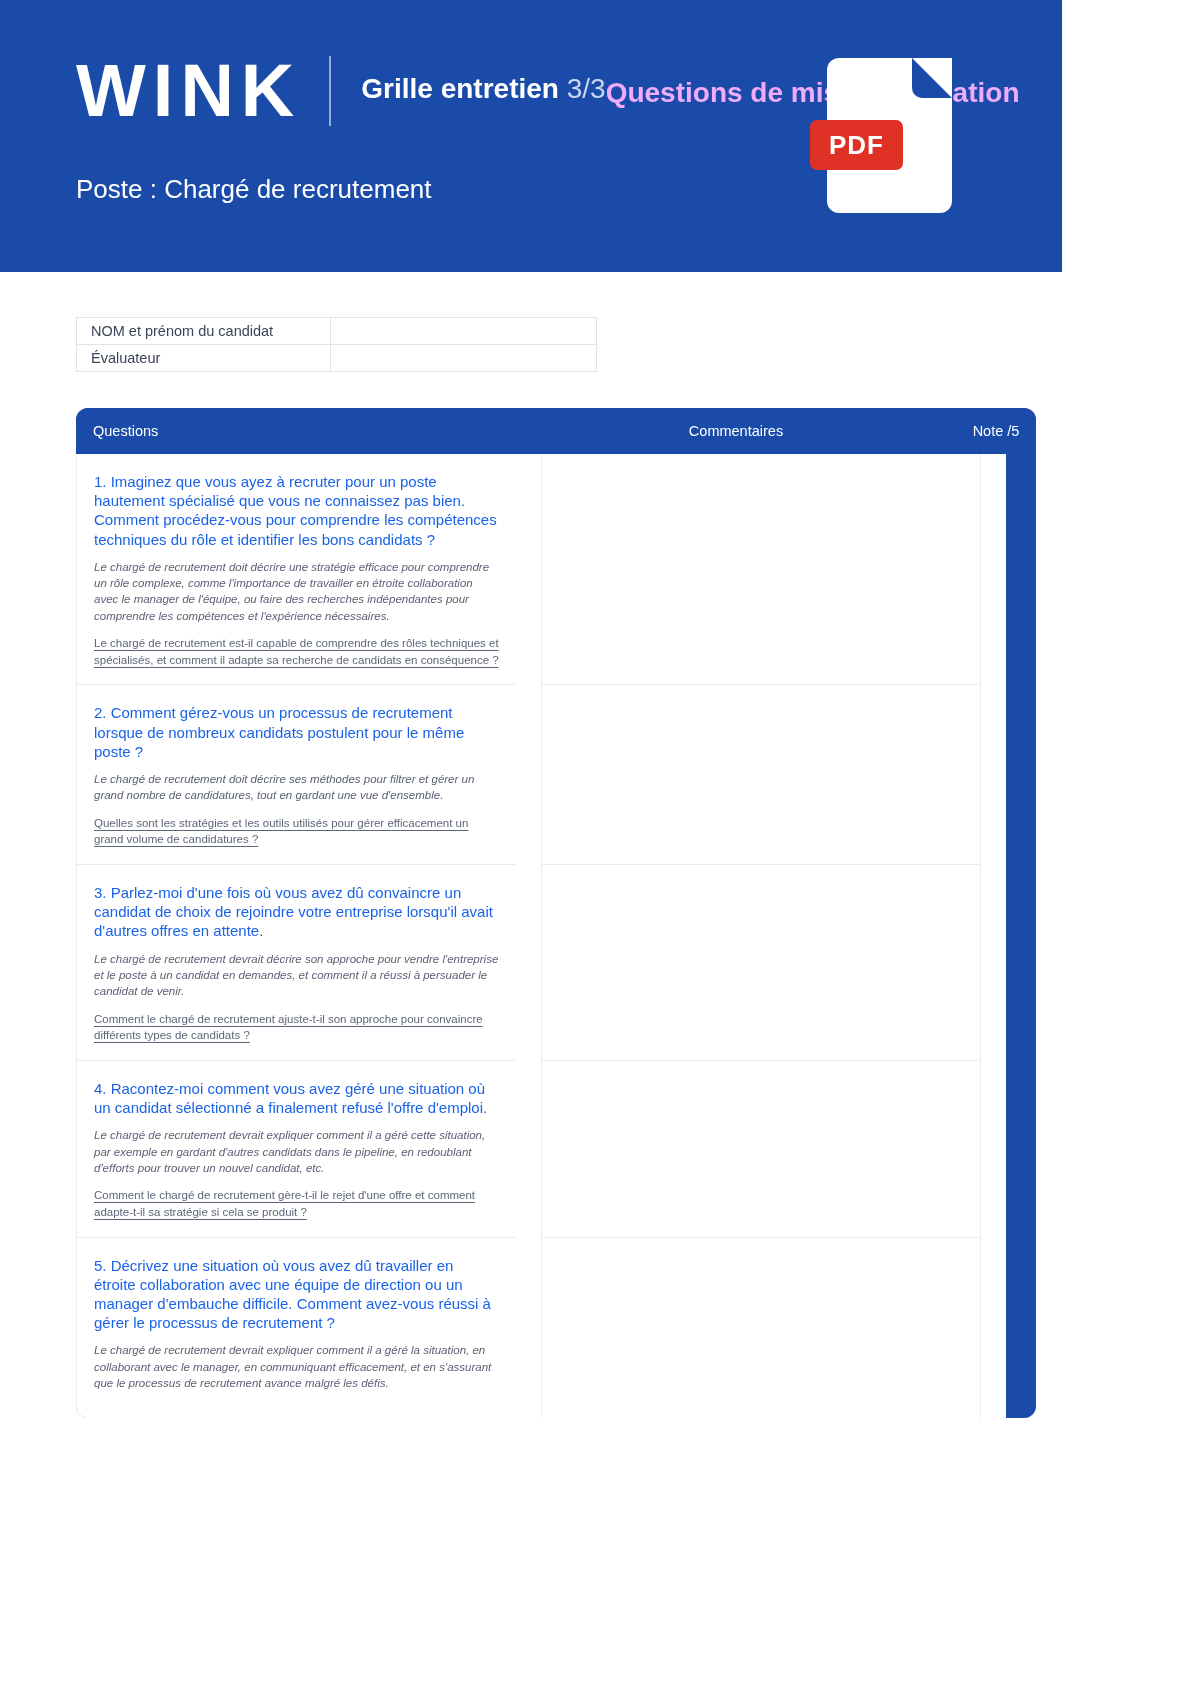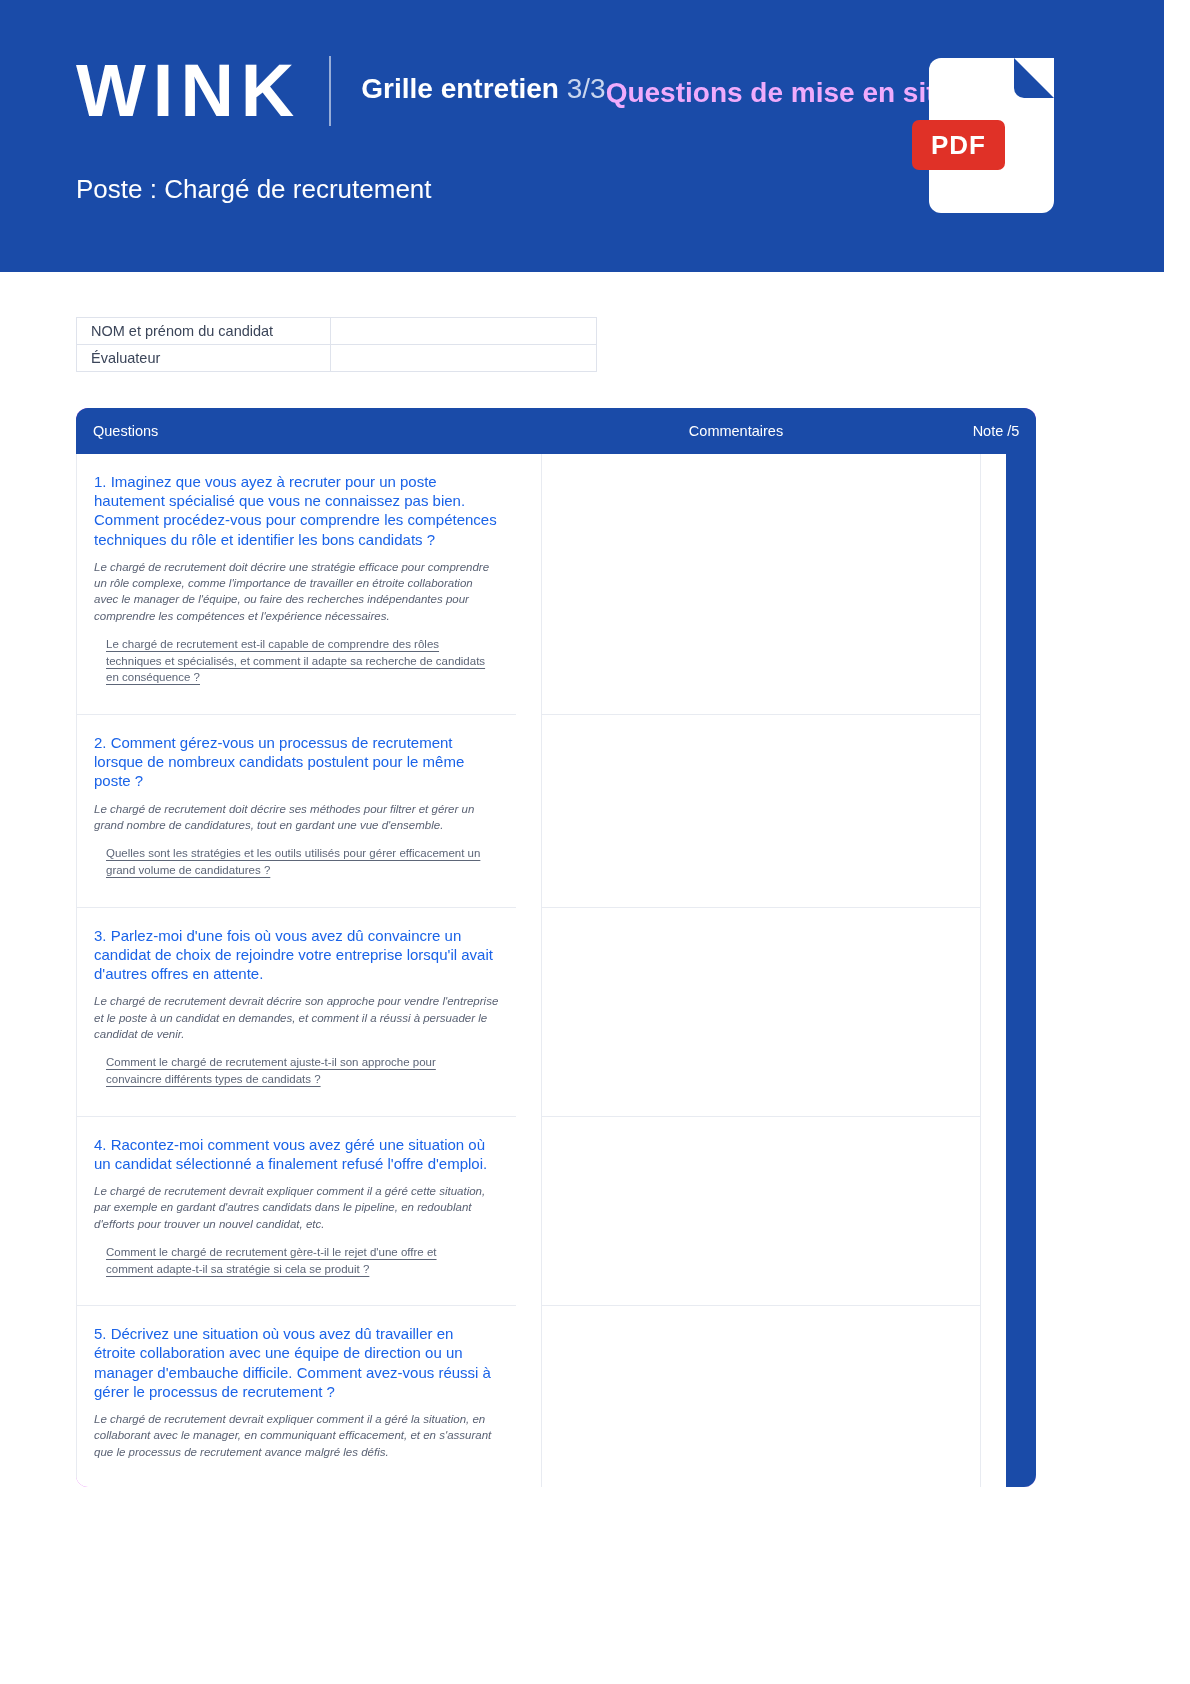--- a/index.html
+++ b/index.html
@@ -11,21 +11,21 @@
     width: 1190px;
     height: 1684px;
     background: #ffffff;
     font-family: "Liberation Sans", sans-serif;
     -webkit-font-smoothing: antialiased;
   }
 
   
   .header {
     position: relative;
-    width: 1164px;
+    width: 1062px;
     height: 272px;
     background: #1a4ba8;
     overflow: hidden;
   }
   .header-inner {
     position: absolute;
     left: 76px;
     top: 45px;
     right: 76px;
   }
@@ -211,21 +211,21 @@
     color: #5a6274;
     font-size: 11.5px;
     font-style: italic;
     line-height: 1.42;
     margin: 0 0 11px 0;
   }
   .q-follow {
     color: #5d6678;
     font-size: 11.5px;
     line-height: 1.45;
-    margin: 12px;
+    margin: 0;
     text-decoration: underline;
     text-underline-offset: 2.5px;
   }
 </style>
 </head>
 <body>
 
 <div class="header">
   <div class="header-inner">
     <div class="brand-row">

